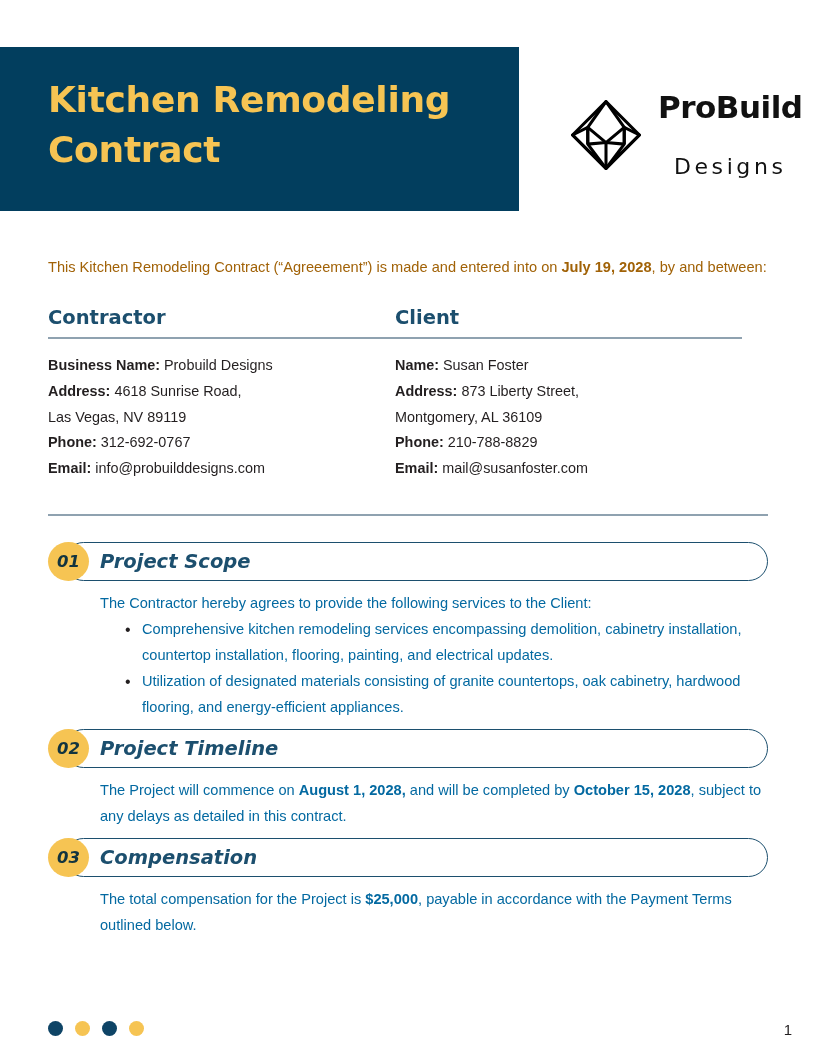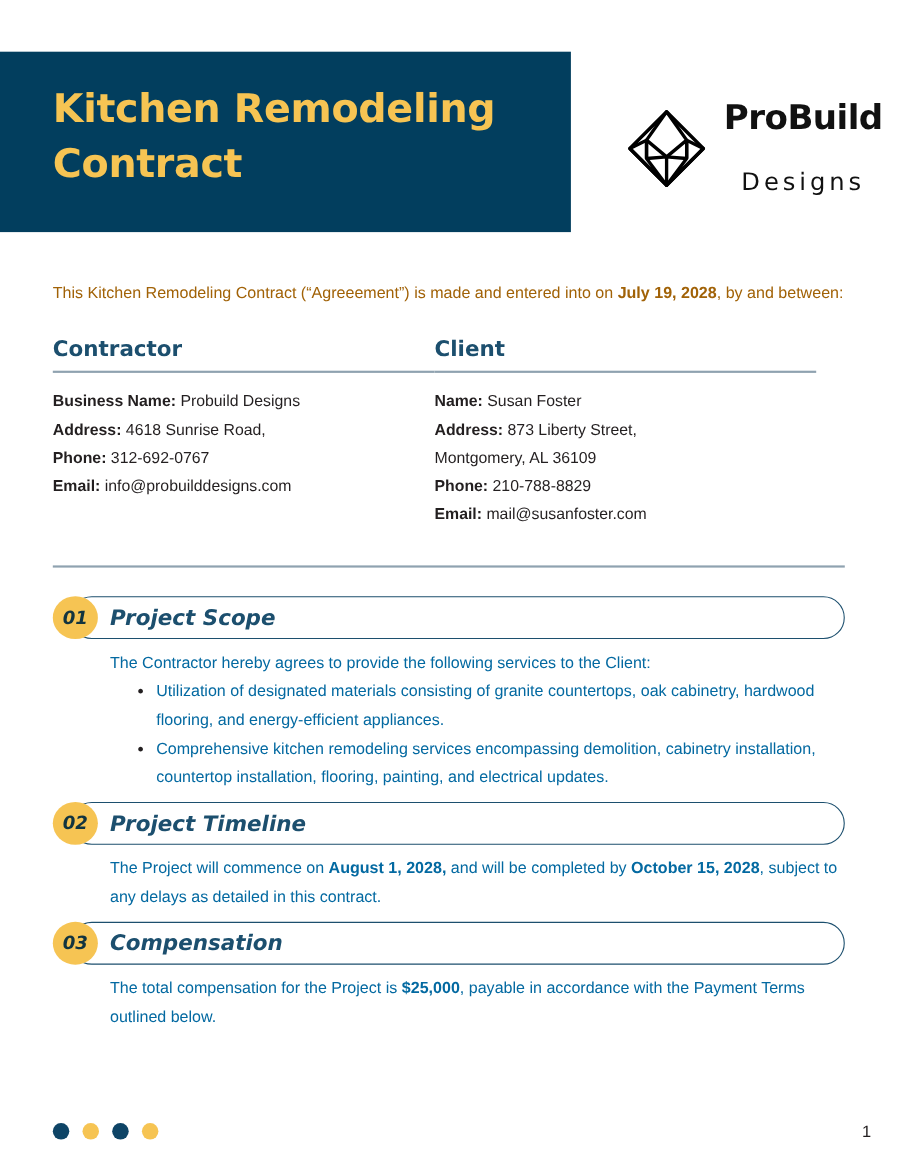--- a/index.html
+++ b/index.html
@@ -254,20 +254,21 @@
     <span>This Kitchen Remodeling Contract (“Agreeement”) is made and entered into on </span><b>July 19, 2028</b><span>, by and between:</span>
   </p>
 
   <div class="parties">
 
     <div class="party">
       <div class="party-title">Contractor</div>
       <div class="party-rule"></div>
       <div class="party-line"><b>Business Name:</b><span> Probuild Designs</span></div>
       <div class="party-line"><b>Address:</b><span> 4618 Sunrise Road,</span></div>
+      <div class="party-line"><span>Las Vegas, NV 89119</span></div>
       <div class="party-line"><b>Phone:</b><span> 312-692-0767</span></div>
       <div class="party-line"><b>Email:</b><span> info@probuilddesigns.com</span></div>
     </div>
 
     <div class="party">
       <div class="party-title">Client</div>
       <div class="party-rule"></div>
       <div class="party-line"><b>Name:</b><span> Susan Foster</span></div>
       <div class="party-line"><b>Address:</b><span> 873 Liberty Street,</span></div>
       <div class="party-line"><span>Montgomery, AL 36109</span></div>
@@ -281,22 +282,22 @@
 
   <div class="section">
     <div class="section-head">
       <div class="section-pill"></div>
       <div class="section-badge">01</div>
       <div class="section-title">Project Scope</div>
     </div>
     <div class="section-body">
       <p>The Contractor hereby agrees to provide the following services to the Client:</p>
       <ul>
+        <li>Comprehensive kitchen remodeling services encompassing demolition, cabinetry installation, countertop installation, flooring, painting, and electrical updates.</li>
         <li>Utilization of designated materials consisting of granite countertops, oak cabinetry, hardwood flooring, and energy-efficient appliances.</li>
-        <li>Comprehensive kitchen remodeling services encompassing demolition, cabinetry installation, countertop installation, flooring, painting, and electrical updates.</li>
       </ul>
     </div>
   </div>
 
   <div class="section">
     <div class="section-head">
       <div class="section-pill"></div>
       <div class="section-badge">02</div>
       <div class="section-title">Project Timeline</div>
     </div>

